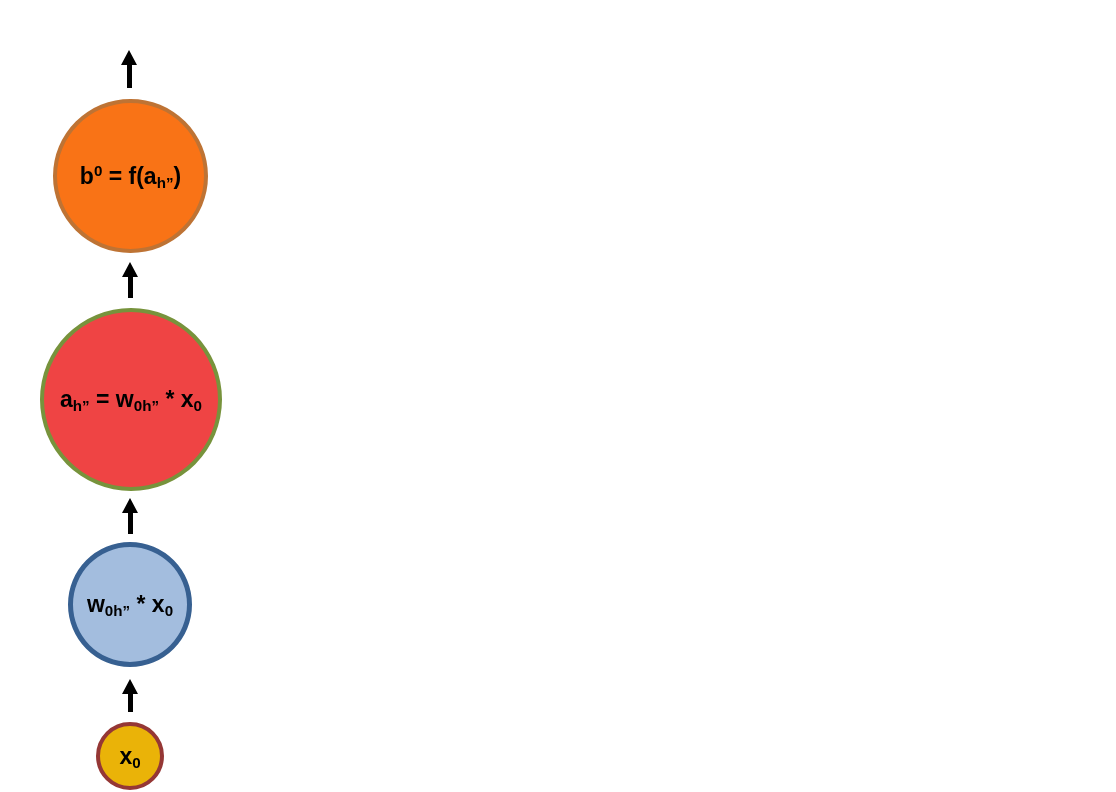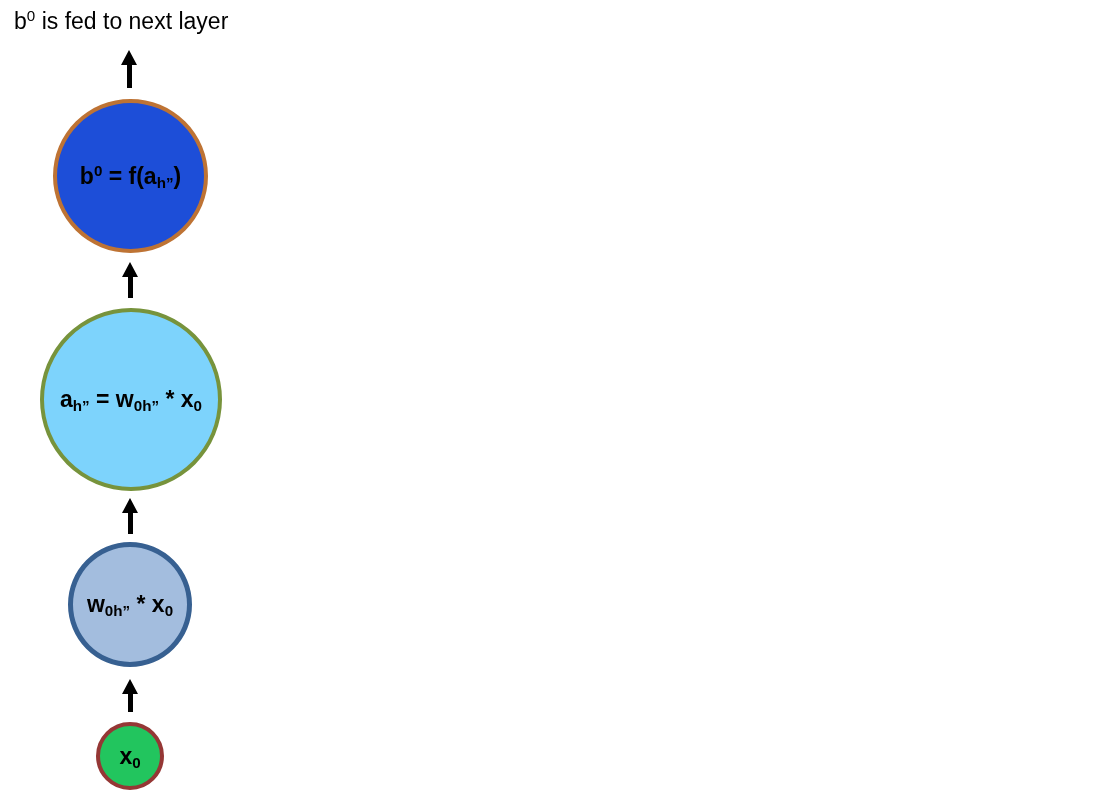--- a/index.html
+++ b/index.html
@@ -82,51 +82,50 @@
     vertical-align: baseline;
     position: relative;
     top: -0.5em;
   }
 </style>
 </head>
 <body>
 
 <div class="canvas">
 
-  <div class="title"><span>b</span><sup>0</sup><span> is fed to next layer</span></div>
 
   <div class="arrow arrow-1">
     <div class="head" style="border-bottom-color: rgb(0, 0, 0);"></div>
     <div class="shaft" style="background: rgb(0, 0, 0);"></div>
   </div>
 
-  <div class="node node-output" style="background-color: #1d4ed8; border-color: rgb(190, 115, 52);">
+  <div class="node node-output" style="background-color: #f97316; border-color: rgb(190, 115, 52);">
     <span class="label"><span>b</span><sup>0</sup><span> = f(a</span><sub>h”</sub><span>)</span></span>
   </div>
 
   <div class="arrow arrow-2">
     <div class="head" style="border-bottom-color: rgb(0, 0, 0);"></div>
     <div class="shaft" style="background: rgb(0, 0, 0);"></div>
   </div>
 
-  <div class="node node-activation" style="background-color: #7dd3fc; border-color: rgb(119, 147, 60);">
+  <div class="node node-activation" style="background-color: #ef4444; border-color: rgb(119, 147, 60);">
     <span class="label"><span>a</span><sub>h”</sub><span> = w</span><sub>0h”</sub><span> * x</span><sub>0</sub></span>
   </div>
 
   <div class="arrow arrow-3">
     <div class="head" style="border-bottom-color: rgb(0, 0, 0);"></div>
     <div class="shaft" style="background: rgb(0, 0, 0);"></div>
   </div>
 
   <div class="node node-weighted" style="background-color: rgb(163, 189, 222); border-color: rgb(55, 96, 145);">
     <span class="label"><span>w</span><sub>0h”</sub><span> * x</span><sub>0</sub></span>
   </div>
 
   <div class="arrow arrow-4">
     <div class="head" style="border-bottom-color: rgb(0, 0, 0);"></div>
     <div class="shaft" style="background: rgb(0, 0, 0);"></div>
   </div>
 
-  <div class="node node-input" style="background-color: #22c55e; border-color: rgb(149, 55, 53);">
+  <div class="node node-input" style="background-color: #eab308; border-color: rgb(149, 55, 53);">
     <span class="label"><span>x</span><sub>0</sub></span>
   </div>
 
 </div>
 
 </body></html>

